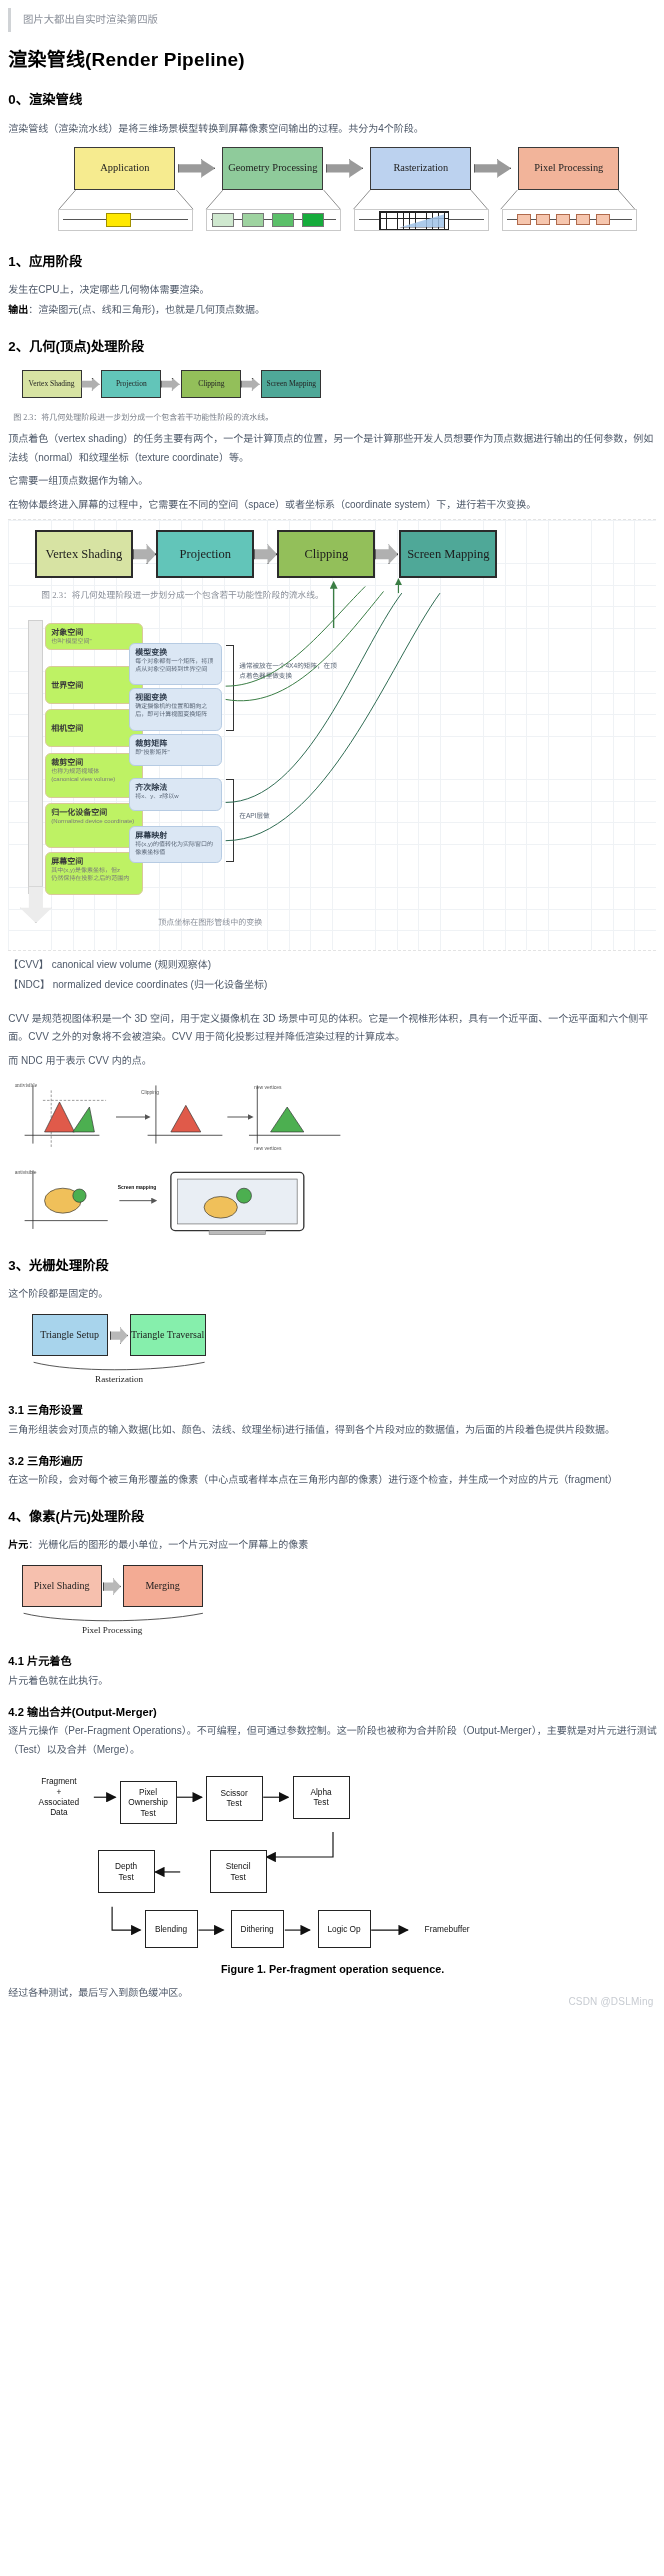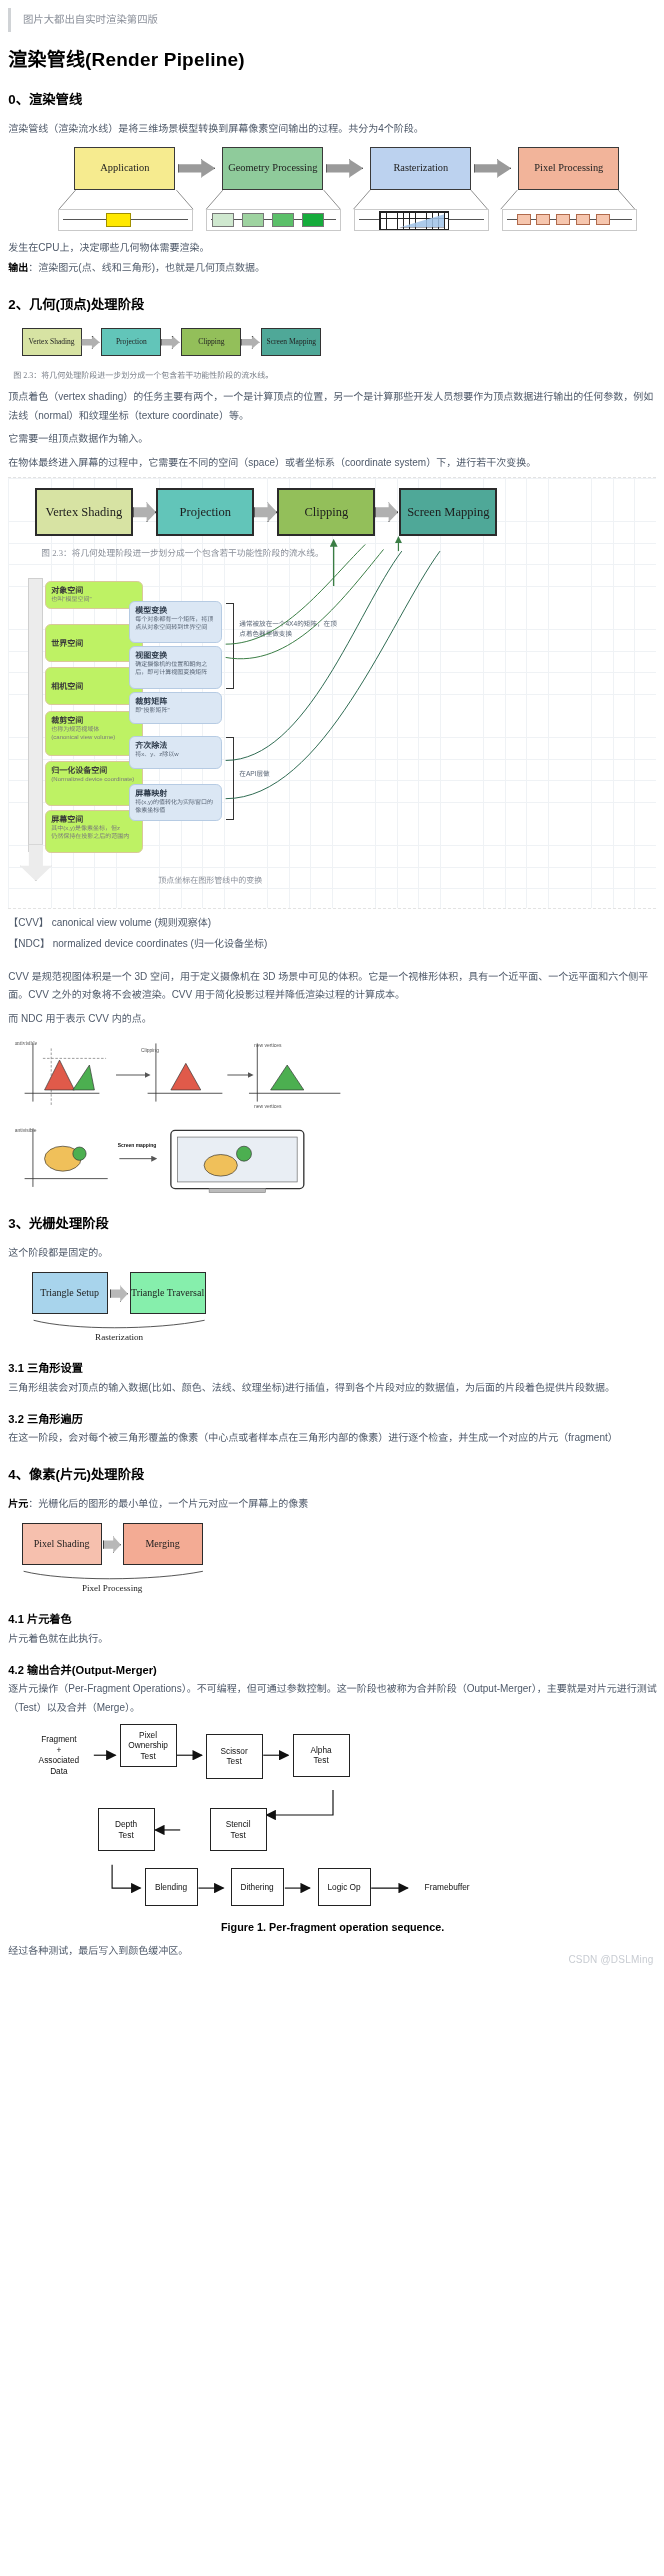--- a/index.html
+++ b/index.html
@@ -336,20 +336,21 @@
       <div class="grid3"></div>
       <div class="tri3"></div>
       <div class="px p1"></div>
       <div class="px p2"></div>
       <div class="px p3"></div>
       <div class="px p4"></div>
       <div class="px p5"></div>
     </div>
   </div>
 
+  <h2 class="sec">1、应用阶段</h2>
   <p class="para tight">发生在CPU上，决定哪些几何物体需要渲染。</p>
   <p class="para tight"><b>输出</b><span>：渲染图元(点、线和三角形)，也就是几何顶点数据。</span></p>
 
   <h2 class="sec">2、几何(顶点)处理阶段</h2>
 
   <div class="fig">
     <div class="pipe2">
       <div class="st v">Vertex Shading</div>
       <div class="ar ar1"></div>
       <div class="st p">Projection</div>
@@ -574,21 +575,21 @@
 
         <path d="M218,200 L248,200" stroke="#111" stroke-width="1.4" fill="none" marker-end="url(#fa)"></path>
         <path d="M322,200 L352,200" stroke="#111" stroke-width="1.4" fill="none" marker-end="url(#fa)"></path>
         <path d="M426,200 L470,200" stroke="#111" stroke-width="1.4" fill="none" marker-end="url(#fa)"></path>
       </svg>
 
       <div class="fb" style="left:8.3px;top:11.6px;width:68px;height:43px;border:none;white-space:pre-line;">Fragment
 +
 Associated
 Data</div>
-      <div class="fb" style="left:103px;top:2px;width:57px;height:43px;white-space:pre-line;">Pixel
+      <div class="fb" style="left:103px;top:17px;width:57px;height:43px;white-space:pre-line;">Pixel
 Ownership
 Test</div>
       <div class="fb" style="left:189px;top:11.6px;width:57px;height:45px;white-space:pre-line;">Scissor
 Test</div>
       <div class="fb" style="left:276px;top:11.6px;width:57px;height:43px;white-space:pre-line;">Alpha
 Test</div>
 
       <div class="fb" style="left:193px;top:86px;width:57px;height:43px;white-space:pre-line;">Stencil
 Test</div>
       <div class="fb" style="left:81px;top:86px;width:57px;height:43px;white-space:pre-line;">Depth

